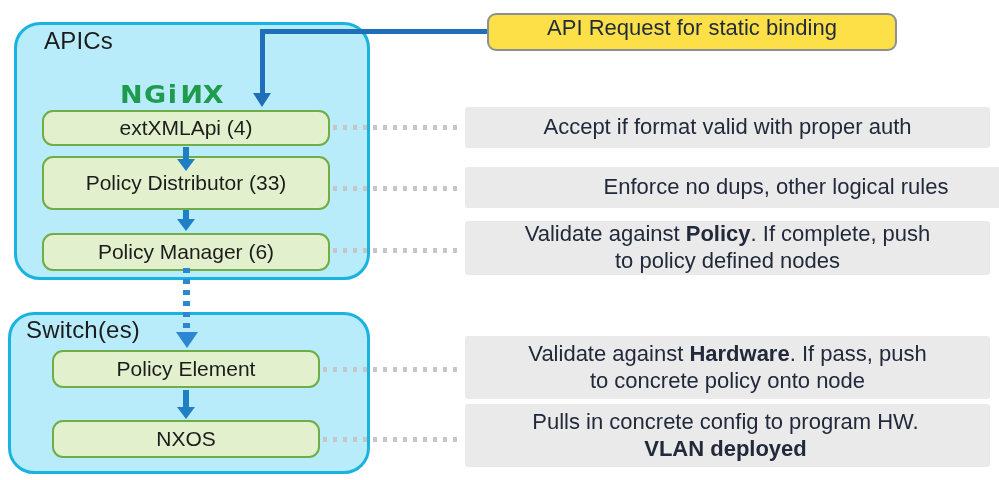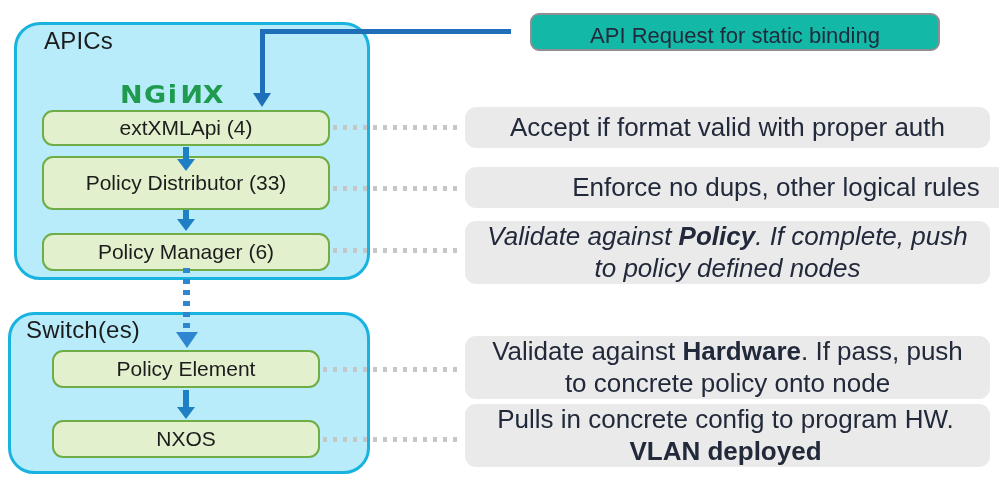--- a/index.html
+++ b/index.html
@@ -136,55 +136,55 @@
     top: 93px;
     width: 0; height: 0;
     border-left: 9px solid transparent;
     border-right: 9px solid transparent;
     border-top: 14px solid #1f6fb8;
   }
 
   
   #api-request-box {
     position: absolute;
-    left: 530px;
+    left: 487px;
     top: 13px;
     width: 410px;
     height: 38px;
-    background: #14b8a6;
+    background: #fde047;
     border: 2.5px solid #8d8f92;
     border-radius: 9px;
     box-sizing: border-box;
     display: flex;
-    align-items: flex-end;
+    align-items: flex-start;
     justify-content: center;
     font-size: 22px;
     color: #1f2a3c;
     white-space: nowrap;
   }
 
   
   .note {
     position: absolute;
     background: #eaeaea;
-    border-radius: 11px;
+    border-radius: 3px;
     box-sizing: border-box;
     display: flex;
     align-items: center;
     justify-content: center;
     text-align: center;
     color: #21293a;
-    font-size: 26px;
+    font-size: 22px;
     line-height: 1.22;
     padding: 0 10px;
   }
   .note b { font-weight: bold; }
   #note-1 { left: 465px; top: 107px; width: 525px; height: 41px; }
   #note-2 { left: 465px; top: 167px; width: 622px; height: 41px; }
-  #note-3 { left: 465px; top: 221px; width: 525px; height: 63px; font-style: italic; }
+  #note-3 { left: 465px; top: 221px; width: 525px; height: 54px; }
   #note-4 { left: 465px; top: 336px; width: 525px; height: 63px; }
   #note-5 { left: 465px; top: 404px; width: 525px; height: 63px; padding-left: 6px; }
 
   
   .leader {
     position: absolute;
     height: 5px;
     background-image: linear-gradient(90deg, #c6c6c6 45%, rgba(255,255,255,0) 0%);
     background-size: 10px 5px;
     background-repeat: repeat-x;

